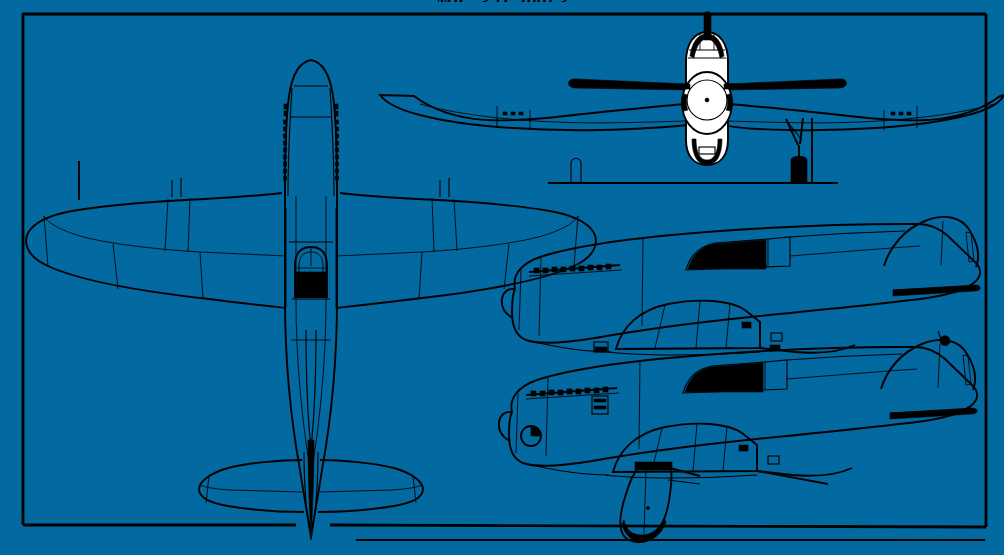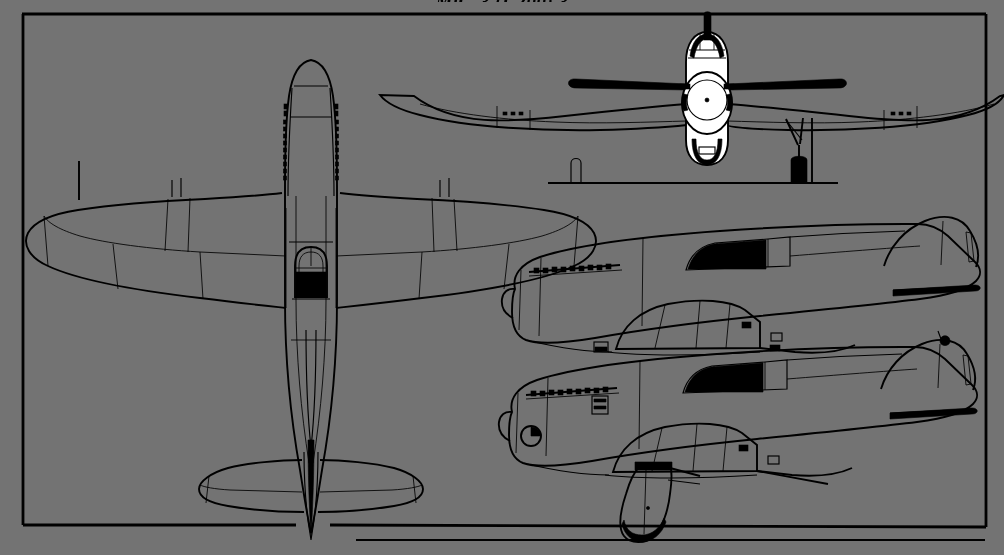--- a/index.html
+++ b/index.html
@@ -7,21 +7,21 @@
     padding: 0;
     background: #ffffff;
   }
   body {
     font-family: "Liberation Serif", serif;
   }
   #page {
     position: relative;
     width: 1004px;
     height: 555px;
-    background: #737373;
+    background: #0369a1;
     overflow: hidden;
   }
   #title {
     position: absolute;
     left: 0;
     top: -9px;
     width: 1004px;
     text-align: center;
     font-family: "Liberation Serif", serif;
     font-style: italic;

